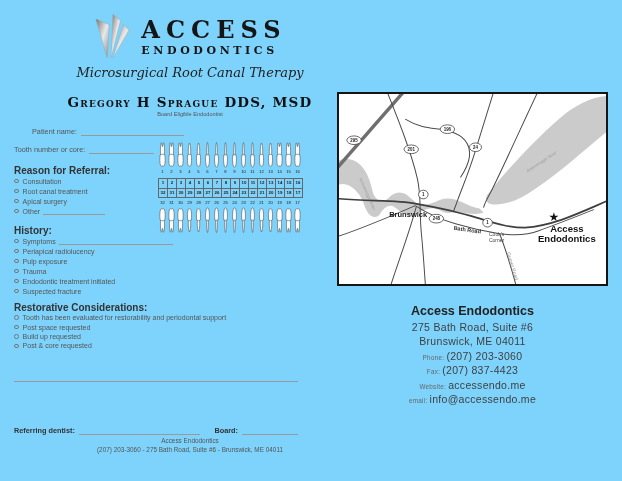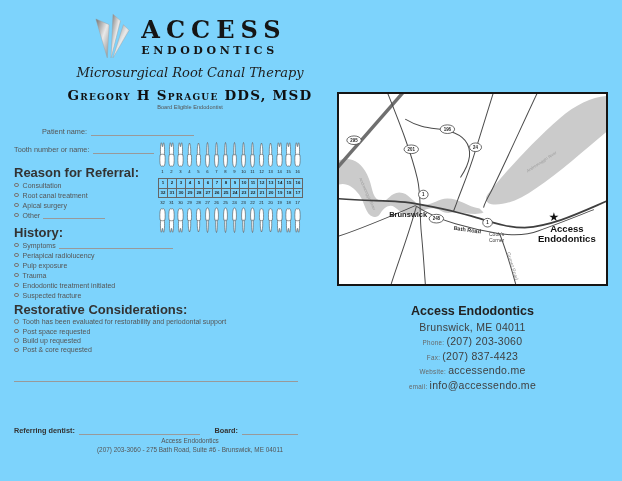--- a/index.html
+++ b/index.html
@@ -6,36 +6,36 @@
   .page{position:relative;width:622px;height:481px;background:#7dd3fc;overflow:hidden;
         font-family:"Liberation Sans",sans-serif;color:#4a4a4a;outline:1px solid #e2e2e2;}
 
   
   .header{position:absolute;left:25px;top:12px;width:330px;text-align:center;}
   .brand-row{display:flex;justify-content:center;align-items:center;gap:10px;}
   .brand-text{text-align:left;}
   .brand-top{font-family:"DejaVu Serif",serif;font-weight:bold;font-size:24px;letter-spacing:6px;color:#151515;line-height:1;}
   .brand-bottom{font-family:"DejaVu Serif",serif;font-weight:bold;font-size:11px;letter-spacing:3.6px;color:#151515;margin-top:2px;}
   .tagline{font-family:"DejaVu Serif",serif;font-style:italic;font-size:13px;color:#1e1e1e;margin-top:3px;}
-  .doctor{font-family:"DejaVu Serif",serif;font-variant:small-caps;font-weight:bold;font-size:13.5px;letter-spacing:1.2px;color:#101010;margin-top:7px;}
+  .doctor{font-family:"DejaVu Serif",serif;font-variant:small-caps;font-weight:bold;font-size:13.5px;letter-spacing:1.2px;color:#101010;margin-top:14px;}
   .credential{font-size:5.6px;color:#555;margin-top:1px;}
 
   
   .flabel{font-size:7.3px;color:#555;white-space:nowrap;}
   .b{font-weight:bold;color:#333;}
-  .sec-title{font-size:13px;font-weight:bold;color:#333;}
+  .sec-title{font-size:10px;font-weight:bold;color:#333;}
   .bl{border-bottom:1px solid #999;display:inline-block;height:8px;}
   .grow{flex:1;}
   .frow{display:flex;align-items:flex-end;gap:4px;}
   .opt{display:flex;align-items:center;height:10px;}
   .radio{width:4.6px;height:4.6px;border:1px solid #777;border-radius:50%;margin-right:4px;flex:none;box-sizing:border-box;}
   .opt-label{font-size:7px;color:#555;white-space:nowrap;}
   .opt-line{border-bottom:1px solid #999;height:6px;margin-left:3px;}
 
-  .row-patient{position:absolute;left:14px;top:127px;width:152px;padding-left:28px;}
+  .row-patient{position:absolute;left:4px;top:127px;width:152px;padding-left:28px;}
   .row-tooth{position:absolute;left:14px;top:145px;width:140px;}
   .sec-reason{position:absolute;left:14px;top:165px;width:140px;}
   .sec-reason .opt-line{width:62px;}
   .sec-history{position:absolute;left:14px;top:225px;width:180px;}
   .sec-history .opt-line{width:114px;}
   .sec-rest{position:absolute;left:14px;top:302px;width:290px;}
   .sec-rest .opt{height:9.4px;}
   .row-comments{position:absolute;left:14px;top:362px;width:284px;}
   .comments-line2{position:absolute;left:14px;top:381px;width:284px;border-bottom:1px solid #999;height:0;}
   .row-referring{position:absolute;left:14px;top:394px;width:284px;margin-top:32px;}
@@ -123,21 +123,21 @@
     <div class="doctor">Gregory H Sprague DDS, MSD</div>
     <div class="credential">Board Eligible Endodontist</div>
   </div>
 
   <div class="row-patient frow">
     <span class="flabel">Patient name:</span>
     <span class="bl grow"></span>
   </div>
 
   <div class="row-tooth frow">
-    <span class="flabel">Tooth number or name:</span>
+    <span class="flabel">Tooth number or core:</span>
     <span class="bl grow"></span>
   </div>
 
   <div class="sec-reason">
     <div class="sec-title">Reason for Referral:</div>
     <div>
 
         <div class="opt">
           <span class="radio"></span>
           <span class="opt-label">Consultation</span>
@@ -418,20 +418,21 @@
       <text class="sm-t" x="157" y="147">Corner</text>
       <text class="gurnet-t" transform="translate(167,158) rotate(73)">Gurnet Road</text>
       <text class="star-t" x="214" y="126">★</text>
       <text class="dest-t" x="227" y="137">Access</text>
       <text class="dest-t" x="227" y="147">Endodontics</text>
     </svg>
   </div>
 
   <div class="contact">
     <div class="cname">Access Endodontics</div>
+    <div class="cline">275 Bath Road, Suite #6</div>
     <div class="cline">Brunswick, ME  04011</div>
     <div class="cline">
       <span class="clabel">Phone:</span><span>(207) 203-3060</span>
     </div>
     <div class="cline">
       <span class="clabel">Fax:</span><span>(207) 837-4423</span>
     </div>
     <div class="cline">
       <span class="clabel">Website:</span><span>accessendo.me</span>
     </div>

